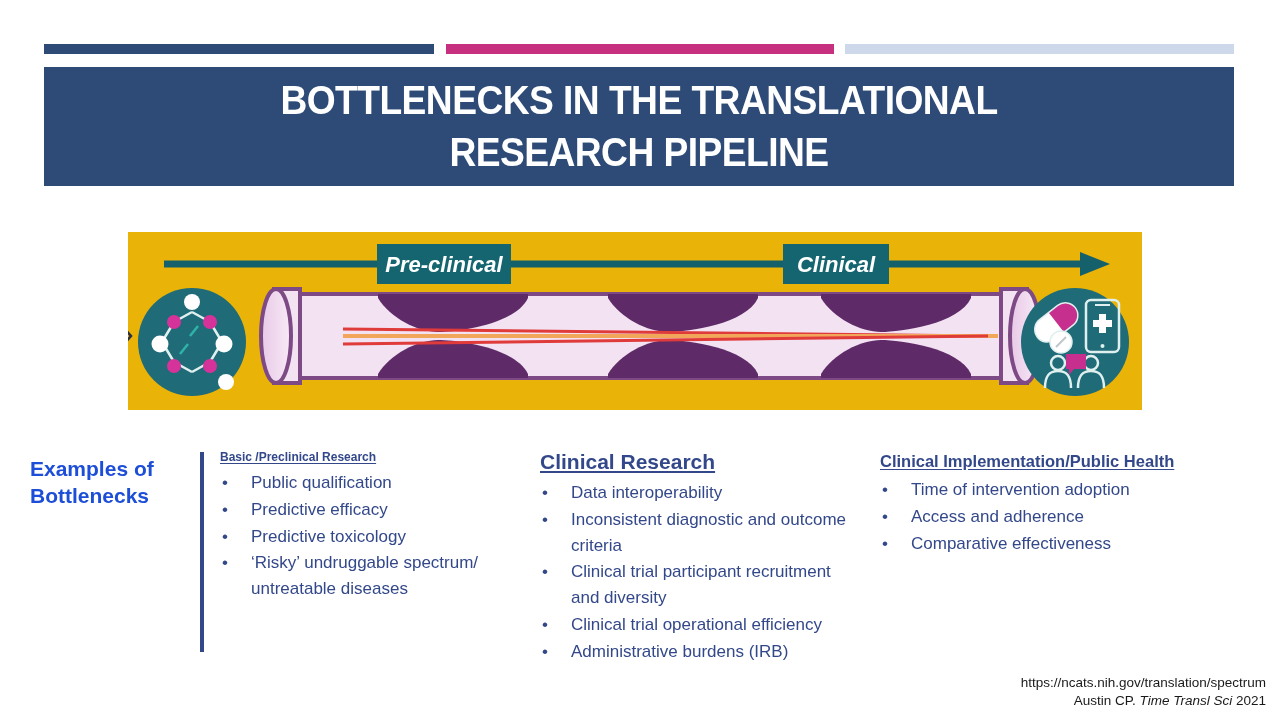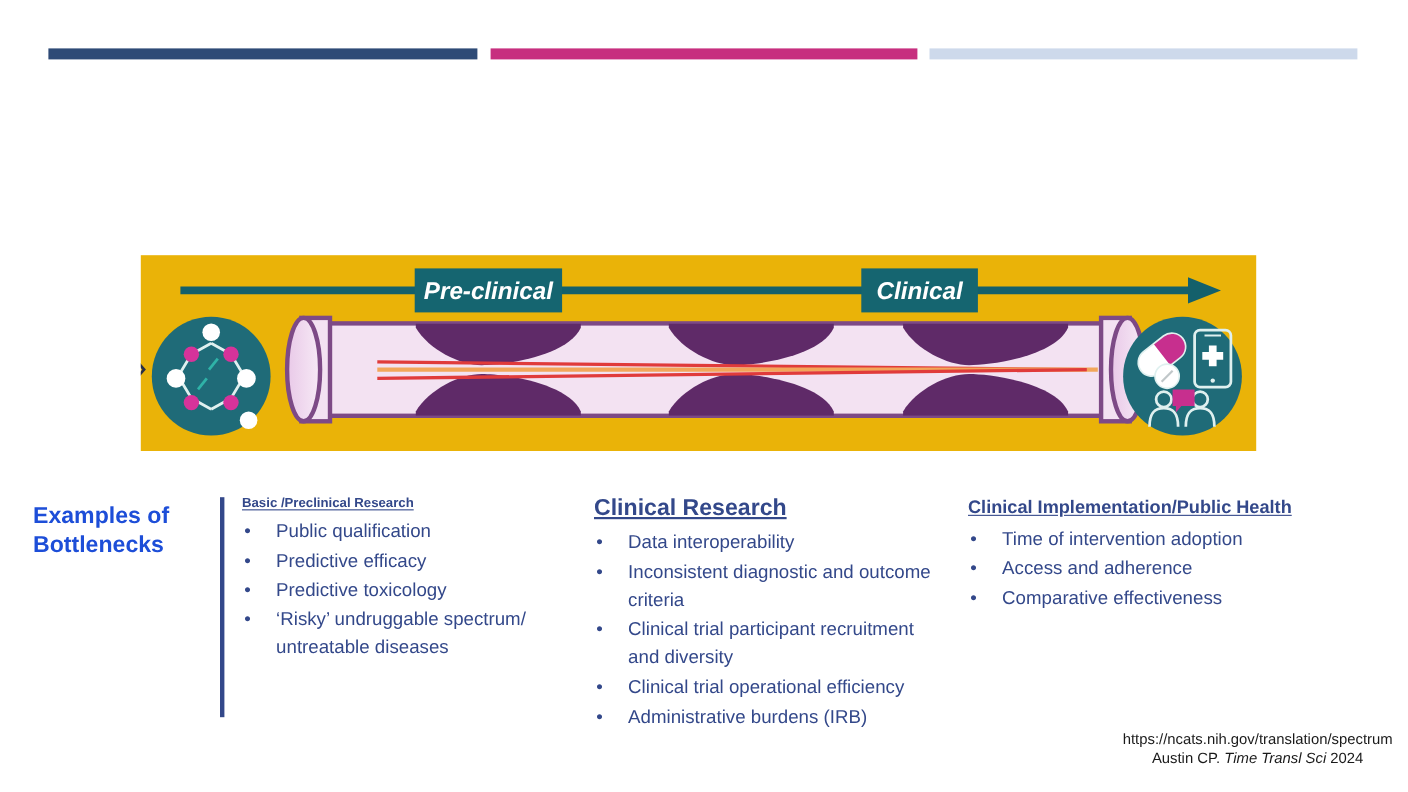--- a/index.html
+++ b/index.html
@@ -79,37 +79,40 @@
     line-height: 1.52;
     margin-bottom: 1px;
   }
   .bullets li .dot {
     position: absolute; left: 2px; top: 0;
     font-size: 17px; line-height: 1.52;
   }
 
   
   #citation {
-    position: absolute; right: 14px; bottom: 20px;
-    text-align: center;
+    position: absolute; right: 14px; bottom: 9px;
+    text-align: right;
     color: #1a1a1a;
     font-size: 13.5px;
     line-height: 1.38;
   }
   #citation .ital { font-style: italic; }
 </style>
 </head>
 <body>
 
 <div id="slide">
 
   <div class="accentbar" id="bar-navy"></div>
   <div class="accentbar" id="bar-pink"></div>
   <div class="accentbar" id="bar-light"></div>
 
+  <div id="title-band">
+    <div id="title-text">Bottlenecks in the Translational Research Pipeline</div>
+  </div>
 
   <div id="diagram">
     <svg width="1014" height="178" viewBox="0 0 1014 178" xmlns="http://www.w3.org/2000/svg">
       <defs>
         <linearGradient id="capgrad" x1="0" y1="0" x2="1" y2="0">
           <stop offset="0%" stop-color="#e9c9e8"></stop>
           <stop offset="100%" stop-color="#f7eaf6"></stop>
         </linearGradient>
         <clipPath id="tubeclip">
           <rect x="160" y="62" width="725" height="84"></rect>
@@ -246,17 +249,17 @@
       <li><span class="dot">•</span><span> Access and adherence</span></li>
       <li><span class="dot">•</span><span>Comparative effectiveness</span></li>
     </ul>
   </div>
 
   <div id="citation">
     <div>https://ncats.nih.gov/translation/spectrum</div>
     <div>
       <span>Austin CP.</span>
       <span class="ital">Time Transl Sci</span>
-      <span>2024</span>
+      <span>2021</span>
     </div>
   </div>
 
 </div>
 
 </body></html>

